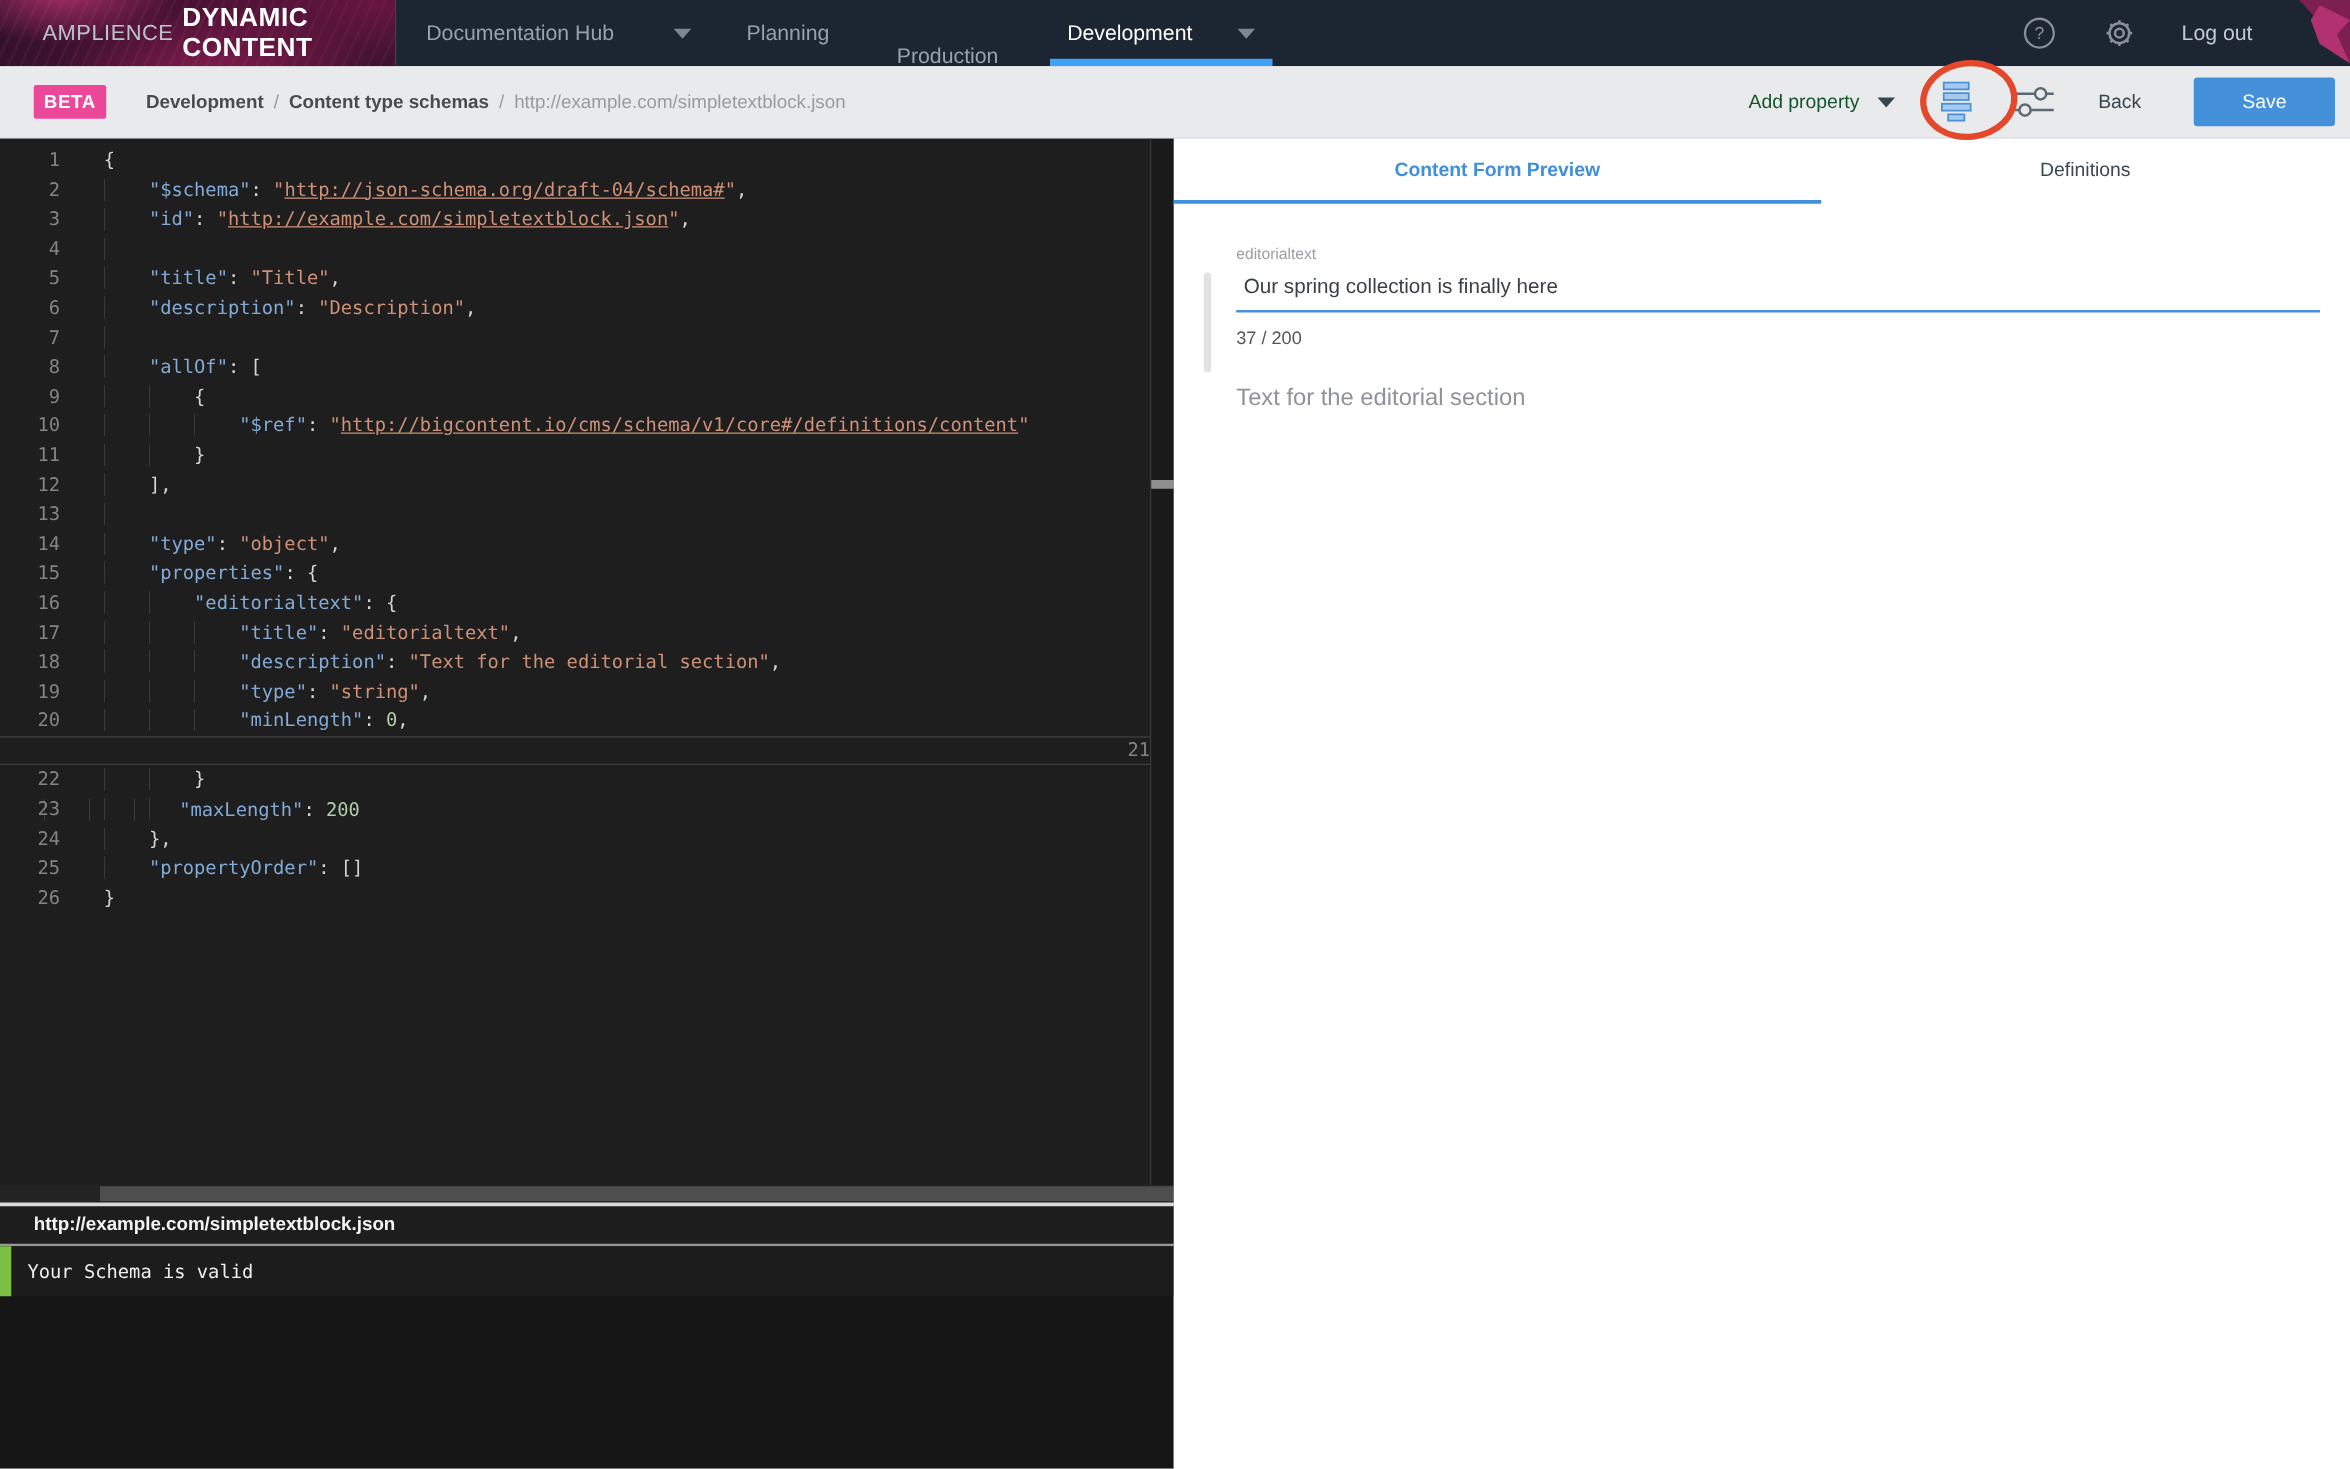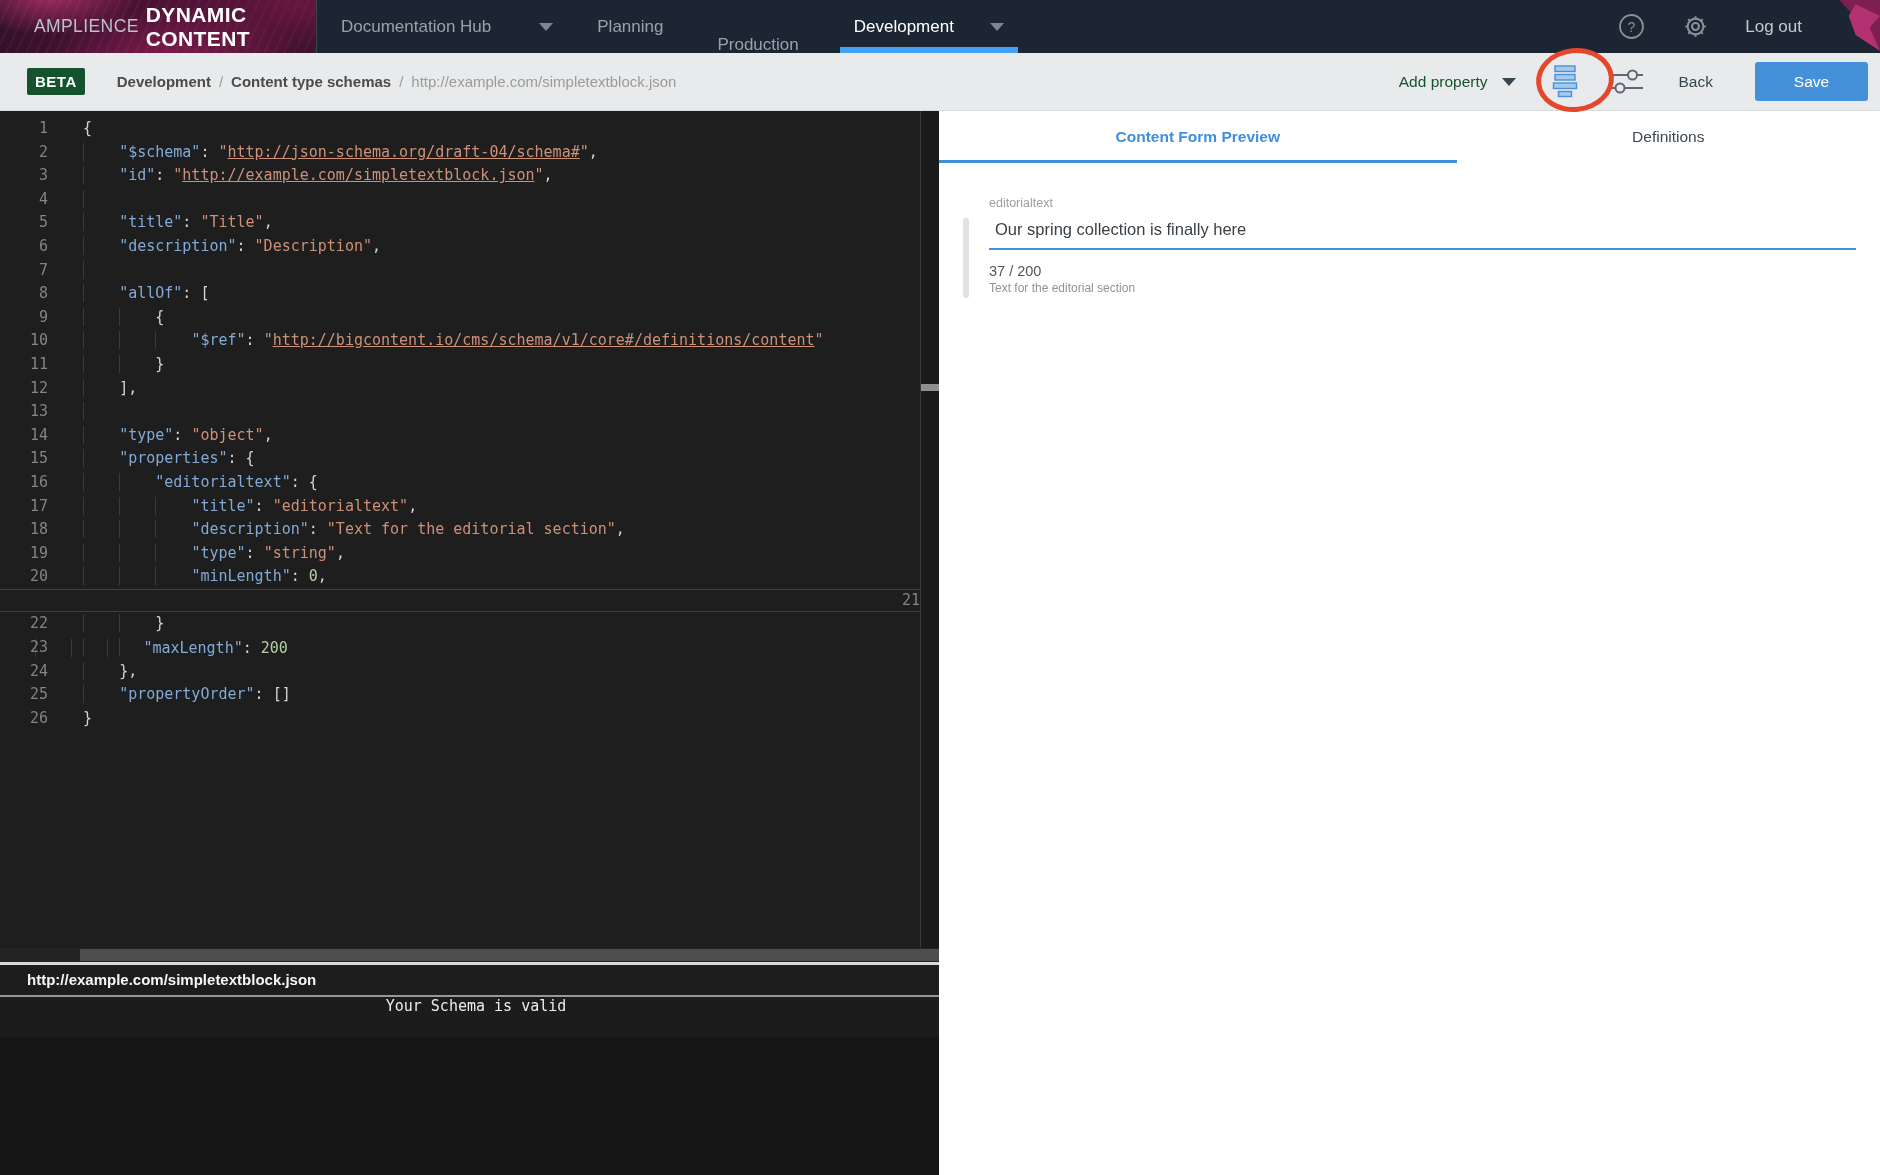--- a/index.html
+++ b/index.html
@@ -31,21 +31,21 @@
   .icon-btn { background:none; border:none; cursor:pointer; display:flex; align-items:center; }
   #help-btn { margin-right:37px; }
   #gear-btn { margin-right:36px; }
   .logout { color:#c3c9d1; font-size:17px; background:none; border:none; cursor:pointer; }
   .corner-star { position:absolute; right:0; top:0; width:58px; height:53px; overflow:hidden; }
   .star1 { position:absolute; right:0; top:0; width:58px; height:53px; background:#7e1f52; clip-path:polygon(30% 0, 100% 0, 100% 95%, 55% 30%); }
   .star2 { position:absolute; right:0; top:0; width:58px; height:53px; background:#b23271; clip-path:polygon(58% 8%, 100% 30%, 82% 52%, 100% 96%, 58% 66%, 46% 30%); }
 
   
   .toolbar { position:absolute; left:0; top:53px; width:1880px; height:58px; background:#e9eaeb; display:flex; align-items:center; border-bottom:1px solid #d9dadb; }
-  .beta { margin-left:27px; background:#14532d; color:#fff; font-size:15px; font-weight:bold; letter-spacing:.5px; padding:5px 8px; border-radius:2px; }
+  .beta { margin-left:27px; background:#ec4899; color:#fff; font-size:15px; font-weight:bold; letter-spacing:.5px; padding:5px 8px; border-radius:2px; }
   .breadcrumb { margin-left:32px; font-size:15px; color:#9b9b9b; display:flex; align-items:center; white-space:pre; }
   .crumb-strong { color:#4b4b4b; font-weight:bold; cursor:pointer; }
   .crumb-sep { color:#9b9b9b; padding:0 8px; }
   .crumb-muted { color:#9b9b9b; }
   .toolbar-right { margin-left:auto; display:flex; align-items:center; padding-right:12px; }
   .add-property { display:flex; align-items:center; background:none; border:none; cursor:pointer; color:#14532d; font-size:15.5px; }
   .add-property .caret { width:0; height:0; border-left:7px solid transparent; border-right:7px solid transparent; border-top:8px solid #37474f; margin-left:14px; }
   #bars-btn { margin-left:36px; }
   #sliders-btn { margin-left:30px; }
   .back-btn { margin-left:34px; background:none; border:none; color:#37474f; font-size:15.5px; cursor:pointer; }
@@ -63,38 +63,38 @@
   .s { color:#ce9178; }
   .num { color:#b5cea8; }
   .u { text-decoration:underline; }
   .ig { box-shadow: inset 1px 0 0 #3a3a3a; }
   .vscroll { position:absolute; left:920px; top:0; width:19px; height:837px; background:#1a1a1a; border-left:1px solid #383838; cursor:pointer; }
   .vthumb { position:absolute; left:0; right:0; top:273px; height:7px; background:#8f8f8f; }
   .hscroll { position:absolute; left:0; top:837px; width:939px; height:14px; background:#232323; cursor:pointer; }
   .hthumb { position:absolute; left:80px; top:1px; height:12px; width:859px; background:#4e4e4e; }
   .file-bar { position:absolute; left:0; top:851px; width:939px; height:35px; background:#1d1d1d; border-top:3px solid #dadada; border-bottom:2px solid #989898;
     color:#f5f5f5; font-size:15px; font-weight:bold; line-height:30px; padding-left:27px; }
-  .valid-bar { position:absolute; left:0; top:886px; width:939px; height:40px; background:#1c1c1c; display:flex; align-items:stretch;flex-direction:column; }
+  .valid-bar { position:absolute; left:0; top:886px; width:939px; height:40px; background:#1c1c1c; display:flex; align-items:stretch; }
   .valid-strip { width:9px; background:#7cc043; }
   .valid-text { font-family:"DejaVu Sans Mono", monospace; font-size:15px; color:#ededed; margin-left:13px; align-self:center; }
 
   
   .preview-pane { position:absolute; left:939px; top:111px; width:941px; height:1064px; background:#ffffff; }
   .tabs { display:flex; height:52px; }
   .tab { display:flex; align-items:center; justify-content:center; font-size:15.5px; cursor:pointer; position:relative; }
   .tab-form { width:55%; color:#3f8fdb; font-weight:bold; }
   .tab-form .tab-underline { position:absolute; left:0; right:0; bottom:0; height:3px; background:#3f8fdb; }
   .tab-defs { width:45%; color:#3c4852; }
   .field-block { position:relative; margin:33px 24px 0 50px; }
   .field-accent { position:absolute; left:-26px; top:22px; width:6px; height:80px; background:#e2e2e2; border-radius:3px; }
   .field-label { font-size:12.5px; color:#9b9fa3; }
   .field-input { display:block; width:867px; border:none; outline:none; background:transparent; border-bottom:2px solid #4a90d9;
     font-family:"Liberation Sans", sans-serif; font-size:16.5px; color:#3a3f44; padding:10px 0 9px 6px; }
   .field-counter { width:867px; text-align:left; font-size:14.5px; color:#53575a; margin-top:13px; }
-  .field-help { font-size:12px; color:#8f9397; margin-top:2px; }
+  .field-help { font-size:19px; color:#8f9397; margin-top:29px; }
 </style>
 </head>
 <body>
 
 <header class="navbar">
   <div class="logo-block">
     <span class="logo-brand">AMPLIENCE</span>
     <span class="logo-product">DYNAMIC CONTENT</span>
   </div>
   <nav class="nav-items">

